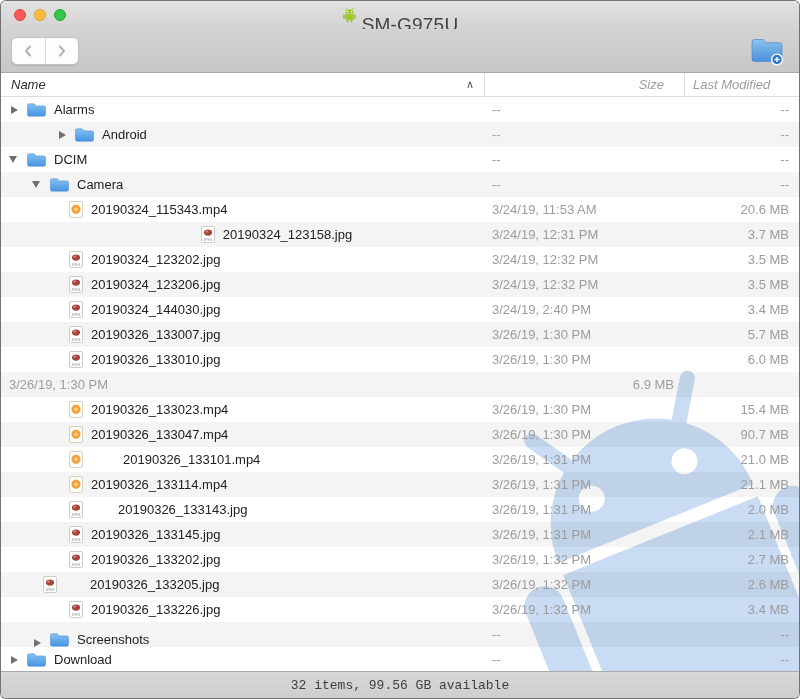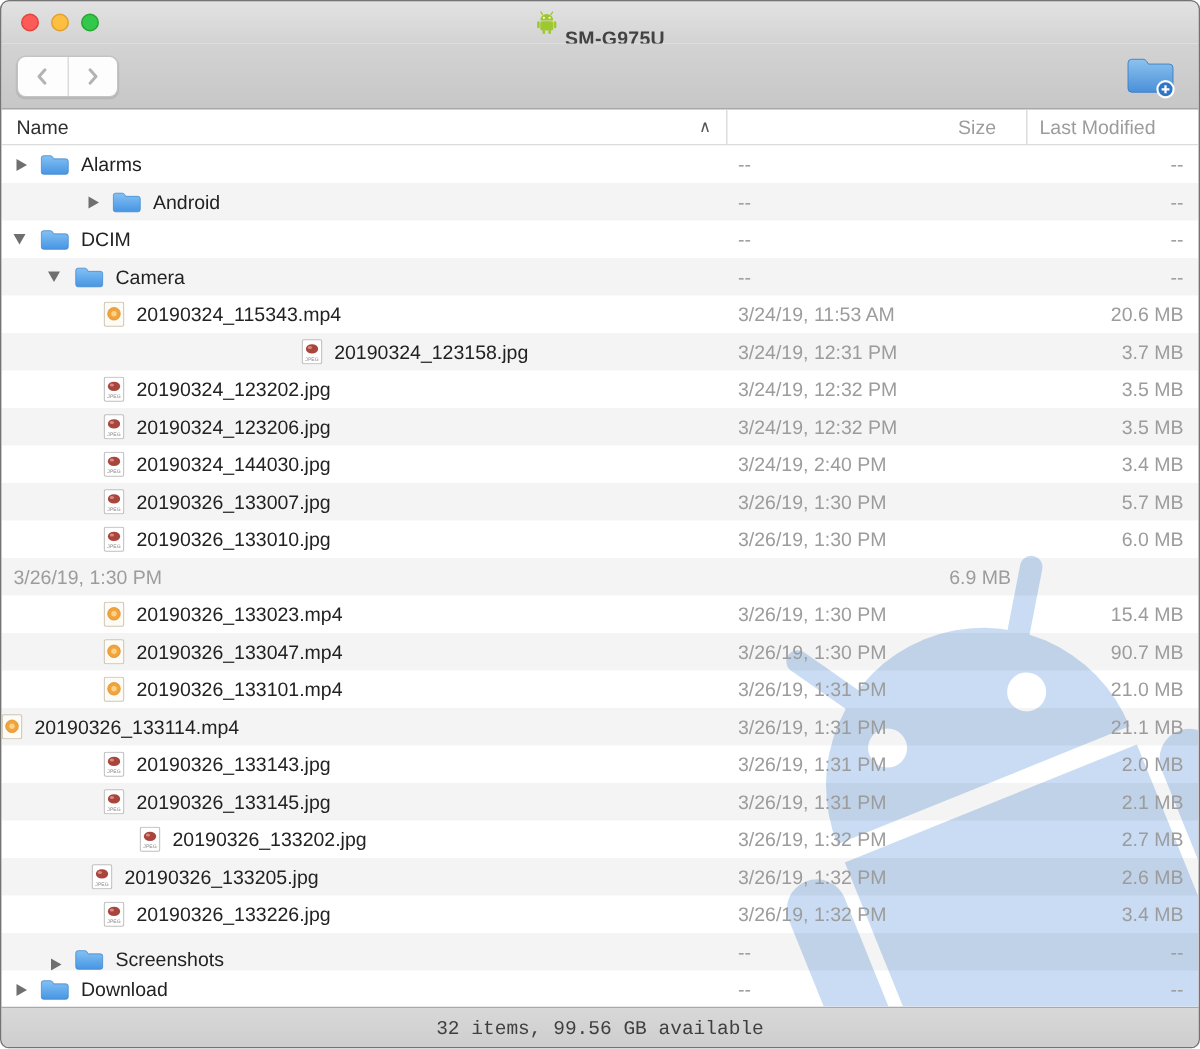--- a/index.html
+++ b/index.html
@@ -14,21 +14,21 @@
     height:28px; flex:0 0 28px; position:relative;
     background:linear-gradient(#e2e2e2,#d3d3d3);
     display:flex; align-items:center; justify-content:center;
   }
   #traffic { position:absolute; left:13px; top:8px; display:flex; gap:8px; }
   .light { width:12px; height:12px; border-radius:50%; }
   .light.red    { background:#fc5b57; border:1px solid #e2443e; }
   .light.yellow { background:#fdbe41; border:1px solid #e0a030; }
   .light.green  { background:#34c84a; border:1px solid #24a732; }
   #title-group { display:flex; align-items:center; gap:5px; }
-  #title-text { font-size:13px; font-weight:700; color:#434343; letter-spacing:.2px;margin-top:20px; }
+  #title-text { font-size:19px; font-weight:400; color:#434343; letter-spacing:.2px;margin-top:20px; }
   
   #toolbar {
     height:44px; flex:0 0 44px; position:relative;
     background:linear-gradient(#d3d3d3,#c7c7c7);
     border-bottom:1px solid #a8a8a8;
   }
   #nav {
     position:absolute; left:10px; top:8px; width:68px; height:28px;
     background:#fdfdfd; border:1px solid #c3c3c3; border-radius:6px;
     box-shadow:0 1px 1px rgba(0,0,0,.12);
@@ -37,21 +37,21 @@
   .nav-seg { flex:1; display:flex; align-items:center; justify-content:center; }
   .nav-seg + .nav-seg { border-left:1px solid #dcdcdc; }
   .chev { stroke:#b3b3b3; stroke-width:2; fill:none; stroke-linecap:round; stroke-linejoin:round; }
   #new-folder-btn { position:absolute; right:14px; top:7px; width:36px; height:30px; cursor:default; }
   
   #col-header {
     height:24px; flex:0 0 24px; background:#fff; border-bottom:1px solid #dcdcdc;
     display:grid; grid-template-columns:483px 200px 1fr;
     font-size:13px; color:#2e2e2e;
   }
-  .hcell { display:flex; align-items:center; padding:0 8px; position:relative; }
+  .hcell { display:flex; align-items:center; padding:0 8px; position:relative;font-style:italic; }
   .hcell.name { padding-left:10px; }
   .hcell.modified, .hcell.size { border-left:1px solid #dcdcdc; }
   .hcell.size { justify-content:flex-end; padding-right:20px; }
   #sort-caret { position:absolute; right:10px; font-size:11px; color:#555; }
   
   #content { flex:1 1 auto; position:relative; overflow:hidden; background:#fff; }
   #watermark {
     position:absolute; left:499px; top:281px; width:420px; height:560px;
     transform:rotate(-22deg); transform-origin:center; pointer-events:none;
   }
@@ -401,51 +401,51 @@
           <circle cx="7" cy="8.2" r="4.2" fill="#f2a33c" stroke="#d98f2b" stroke-width="0.5"></circle>
           <circle cx="7" cy="8.2" r="1.8" fill="#fbd28a"></circle>
         </svg>
       </span>
       <span class="name-label">20190326_133047.mp4</span>
     </div>
     <div class="modified">3/26/19, 1:30 PM</div>
     <div class="size">90.7 MB</div>
   </div>
         <div class="row">
-    <div class="name-cell" style="padding-left: 68px;">
+    <div class="name-cell" style="padding-left: 68px; gap: 32px;">
 
       <span class="icon ic-mp4">
         <svg width="14" height="17" viewBox="0 0 14 17">
           <rect x="0.5" y="0.5" width="13" height="16" rx="1.2" fill="#fdfbf6" stroke="#cfc6b4" stroke-width="0.8"></rect>
           <circle cx="7" cy="8.2" r="4.2" fill="#f2a33c" stroke="#d98f2b" stroke-width="0.5"></circle>
           <circle cx="7" cy="8.2" r="1.8" fill="#fbd28a"></circle>
         </svg>
       </span>
       <span class="name-label">20190326_133101.mp4</span>
     </div>
     <div class="modified">3/26/19, 1:31 PM</div>
     <div class="size">21.0 MB</div>
   </div>
         <div class="row">
-    <div class="name-cell" style="">
+    <div class="name-cell" style="padding-left: 68px;">
 
       <span class="icon ic-mp4">
         <svg width="14" height="17" viewBox="0 0 14 17">
           <rect x="0.5" y="0.5" width="13" height="16" rx="1.2" fill="#fdfbf6" stroke="#cfc6b4" stroke-width="0.8"></rect>
           <circle cx="7" cy="8.2" r="4.2" fill="#f2a33c" stroke="#d98f2b" stroke-width="0.5"></circle>
           <circle cx="7" cy="8.2" r="1.8" fill="#fbd28a"></circle>
         </svg>
       </span>
       <span class="name-label">20190326_133114.mp4</span>
     </div>
     <div class="modified">3/26/19, 1:31 PM</div>
     <div class="size">21.1 MB</div>
   </div>
         <div class="row">
-    <div class="name-cell" style="padding-left: 68px;">
+    <div class="name-cell" style="padding-left: 68px; gap: 27px;">
 
       <span class="icon ic-jpg">
         <svg width="14" height="17" viewBox="0 0 14 17">
           <rect x="0.5" y="0.5" width="13" height="16" rx="1.2" fill="#fff" stroke="#bfbfbf" stroke-width="0.8"></rect>
           <ellipse cx="7" cy="6.6" rx="4.1" ry="3.1" fill="#a8463e"></ellipse>
           <ellipse cx="5.6" cy="5.6" rx="1.4" ry="1" fill="#d9897f"></ellipse>
           <text x="7" y="14.6" font-size="3.4" fill="#8a8a8a" text-anchor="middle" font-family="'Liberation Sans',sans-serif">JPEG</text>
         </svg>
       </span>
 
@@ -465,38 +465,38 @@
           <text x="7" y="14.6" font-size="3.4" fill="#8a8a8a" text-anchor="middle" font-family="'Liberation Sans',sans-serif">JPEG</text>
         </svg>
       </span>
 
       <span class="name-label">20190326_133145.jpg</span>
     </div>
     <div class="modified">3/26/19, 1:31 PM</div>
     <div class="size">2.1 MB</div>
   </div>
         <div class="row">
-    <div class="name-cell" style="padding-left: 92px;">
+    <div class="name-cell" style="padding-left: 68px;">
 
       <span class="icon ic-jpg">
         <svg width="14" height="17" viewBox="0 0 14 17">
           <rect x="0.5" y="0.5" width="13" height="16" rx="1.2" fill="#fff" stroke="#bfbfbf" stroke-width="0.8"></rect>
           <ellipse cx="7" cy="6.6" rx="4.1" ry="3.1" fill="#a8463e"></ellipse>
           <ellipse cx="5.6" cy="5.6" rx="1.4" ry="1" fill="#d9897f"></ellipse>
           <text x="7" y="14.6" font-size="3.4" fill="#8a8a8a" text-anchor="middle" font-family="'Liberation Sans',sans-serif">JPEG</text>
         </svg>
       </span>
 
       <span class="name-label">20190326_133202.jpg</span>
     </div>
     <div class="modified">3/26/19, 1:32 PM</div>
     <div class="size">2.7 MB</div>
   </div>
         <div class="row">
-    <div class="name-cell" style="padding-left: 60px;">
+    <div class="name-cell" style="padding-left: 42px; gap: 25px;">
 
       <span class="icon ic-jpg">
         <svg width="14" height="17" viewBox="0 0 14 17">
           <rect x="0.5" y="0.5" width="13" height="16" rx="1.2" fill="#fff" stroke="#bfbfbf" stroke-width="0.8"></rect>
           <ellipse cx="7" cy="6.6" rx="4.1" ry="3.1" fill="#a8463e"></ellipse>
           <ellipse cx="5.6" cy="5.6" rx="1.4" ry="1" fill="#d9897f"></ellipse>
           <text x="7" y="14.6" font-size="3.4" fill="#8a8a8a" text-anchor="middle" font-family="'Liberation Sans',sans-serif">JPEG</text>
         </svg>
       </span>
 

